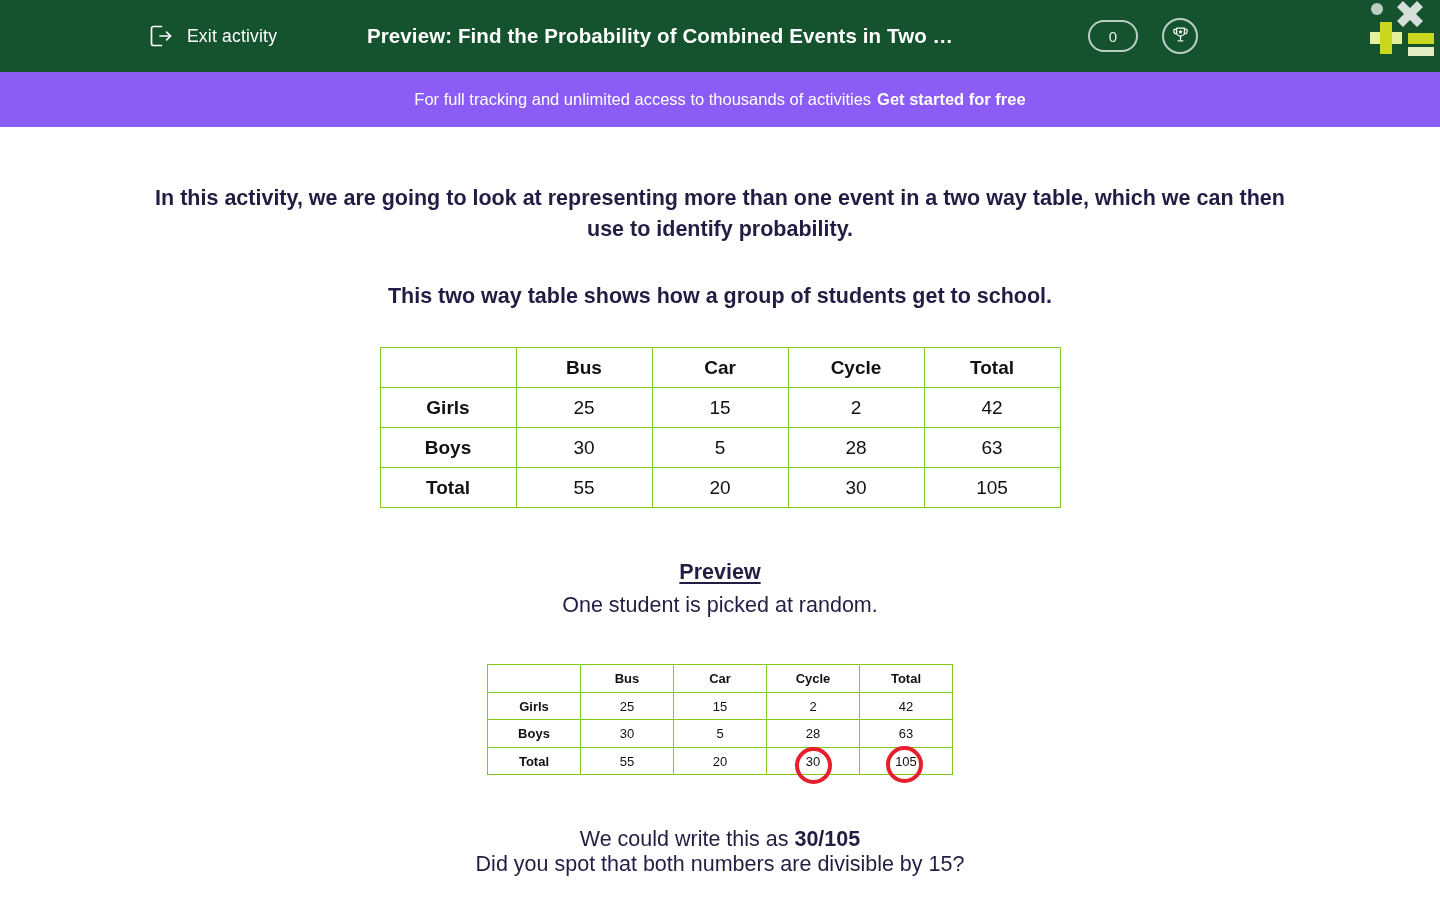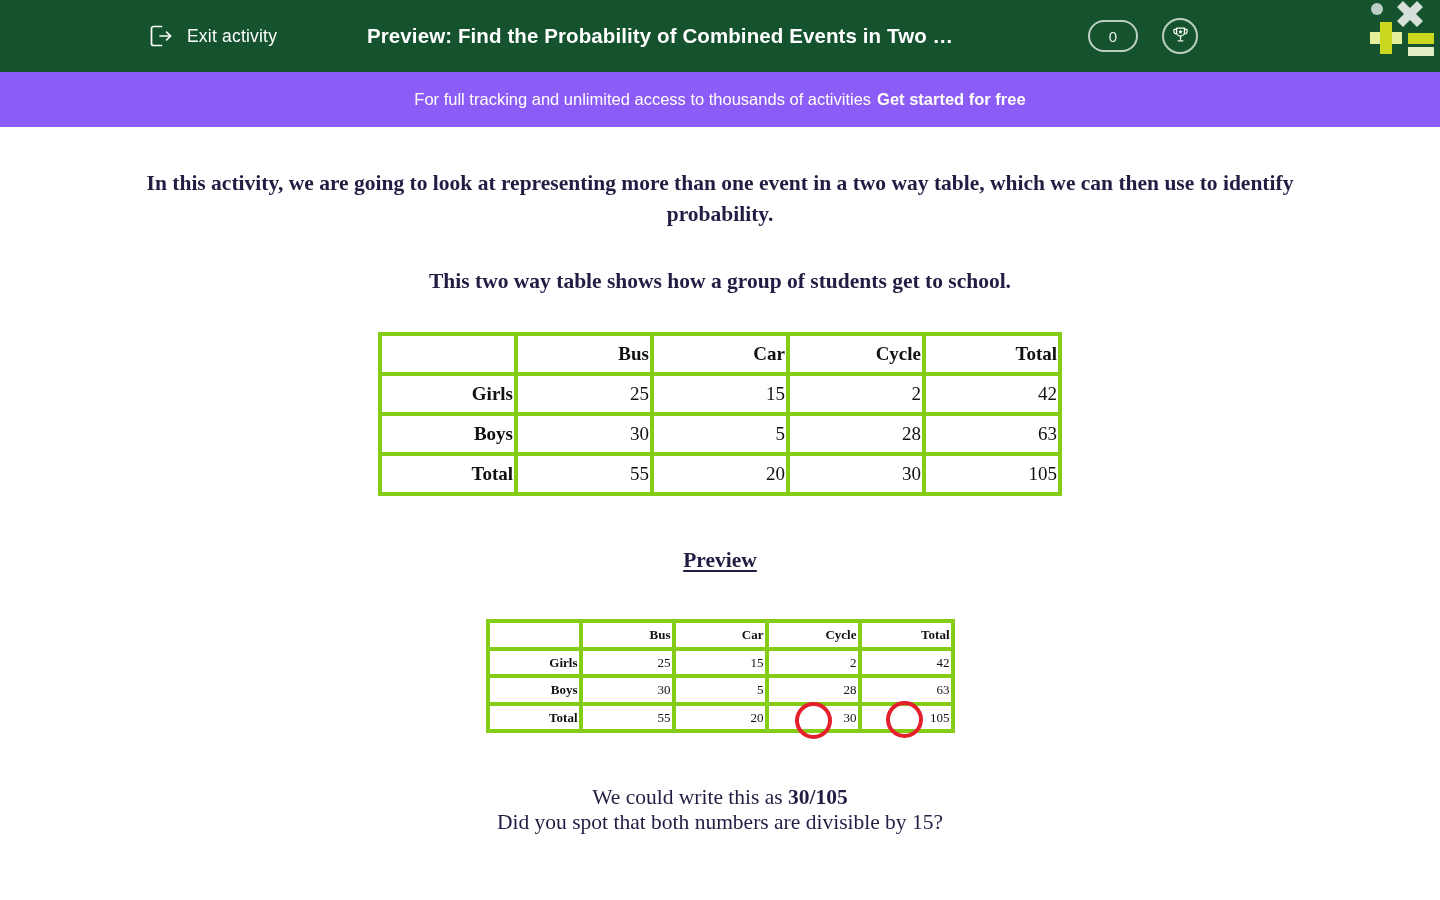--- a/index.html
+++ b/index.html
@@ -94,44 +94,43 @@
     display: flex;
     align-items: center;
     justify-content: center;
     color: #ffffff;
     font-size: 16.5px;
   }
   .promo-banner .cta { font-weight: bold; margin-left: 6px; cursor: pointer; }
 
   
   .content {
-    padding-top: 41px;
+    padding-top: 56px;
     color: #251c43;
     text-align: center;
-    font-family: Liberation Serif, serif;
   }
   .intro {
     font-size: 21.5px;
     font-weight: bold;
     line-height: 1.45;
     max-width: 1150px;
     margin: 0 auto;
   }
   .subtitle {
     font-size: 21.5px;
     font-weight: bold;
     margin-top: 39px;
   }
 
   
   .table-wrap { display: flex; justify-content: center; margin-top: 38px; }
   table.twt { border-collapse: collapse; color: #111111; }
   table.twt td, table.twt th {
-    border: 4px solid #84cc16;
-    text-align: right;
+    border: 1px solid #84cc16;
+    text-align: center;
     font-weight: normal;
   }
   table.big td, table.big th {
     width: 136px;
     height: 40px;
     font-size: 19px;
   }
   table.big .rowhead, table.big .colhead { font-weight: bold; }
   table.big .corner { width: 136px; }
 
@@ -262,20 +261,21 @@
           <td>20</td>
           <td>30</td>
           <td>105</td>
         </tr>
       </tbody>
     </table>
   </div>
 
   <div class="example-block">
     <div class="example-title">Preview</div>
+    <div class="example-line">One student is picked at random.</div>
   </div>
 
   <div class="small-wrap">
     <table class="twt small">
       <thead>
         <tr>
           <th class="corner"></th>
           <th class="colhead">Bus</th>
           <th class="colhead">Car</th>
           <th class="colhead">Cycle</th>

